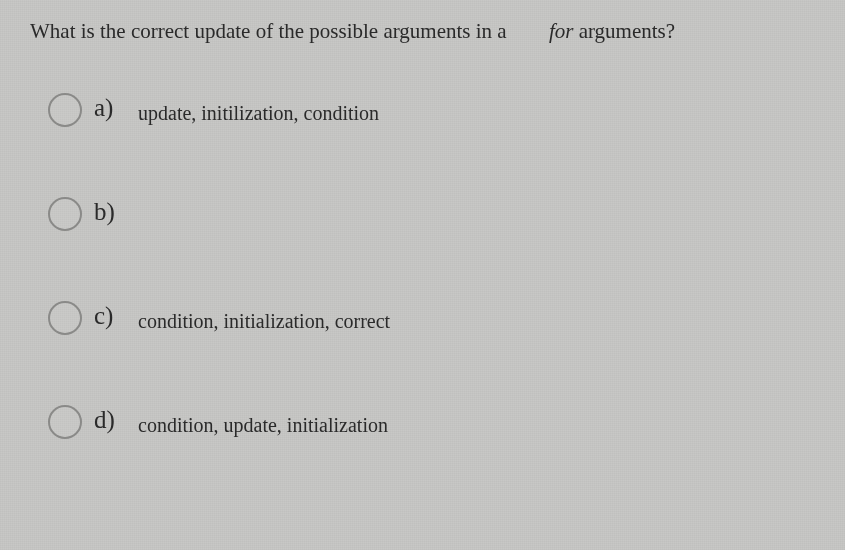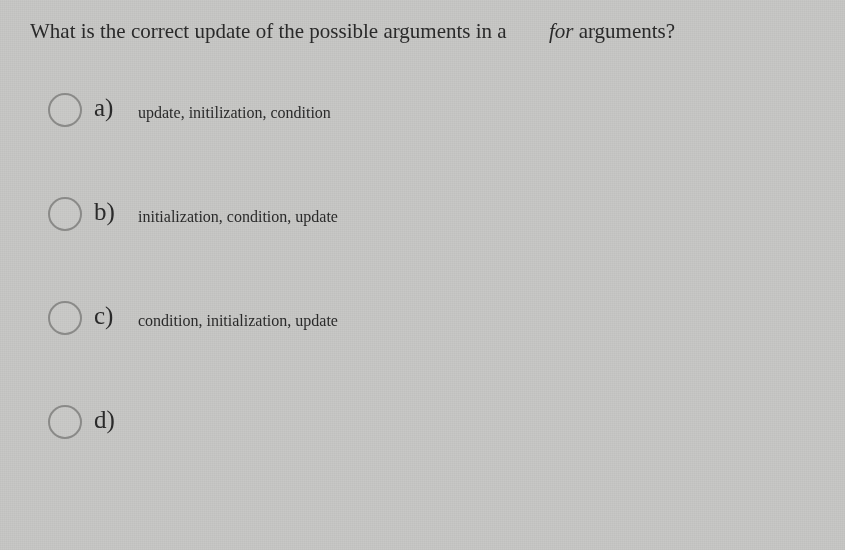--- a/index.html
+++ b/index.html
@@ -38,21 +38,21 @@
   .option-label {
     font-size: 25px;
     font-weight: 400;
     min-width: 32px;
     margin-left: 2px;
     display: inline-block;
     position: relative;
     top: -2px;
   }
   .option-text {
-    font-size: 16px;
+    font-size: 20px;
     padding-left: 2px;
     position: relative;
     top: 3px;
   }
 </style>
 </head>
 <body>
 
 <div class="question-text">
   <span>What is the correct update of the possible arguments in a </span><span class="italic">for</span><span> arguments?</span>
@@ -62,27 +62,27 @@
 
   <div class="option-row">
     <span class="radio"></span>
     <span class="option-label">a)</span>
     <span class="option-text">update, initilization, condition</span>
   </div>
 
   <div class="option-row">
     <span class="radio"></span>
     <span class="option-label">b)</span>
-    <span class="option-text">initialization, condition, update</span>
   </div>
 
   <div class="option-row">
     <span class="radio"></span>
     <span class="option-label">c)</span>
-    <span class="option-text">condition, initialization, update</span>
+    <span class="option-text">condition, initialization, correct</span>
   </div>
 
   <div class="option-row">
     <span class="radio"></span>
     <span class="option-label">d)</span>
+    <span class="option-text">condition, update, initialization</span>
   </div>
 
 </div>
 
 </body></html>

